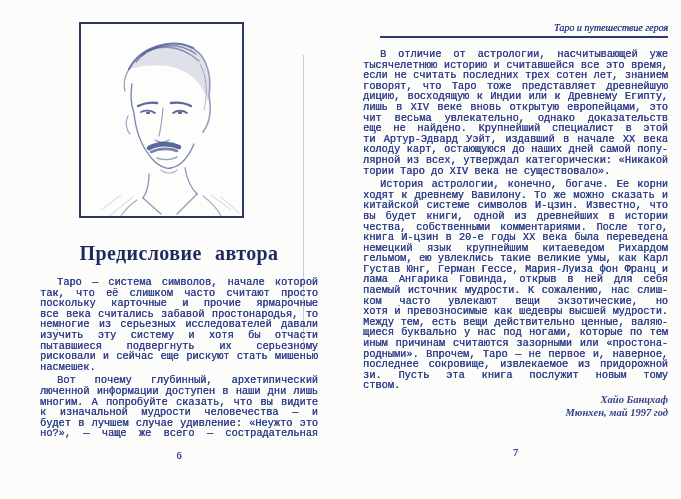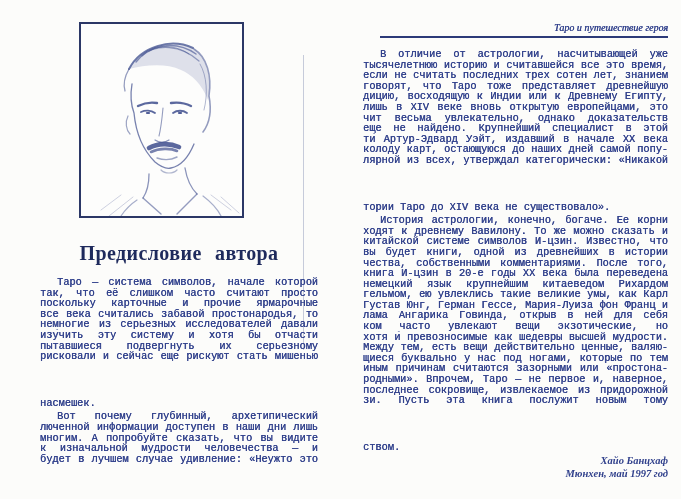--- a/index.html
+++ b/index.html
@@ -32,21 +32,21 @@
   }
   
   .body-text{margin-top:11px;font-family:Liberation Mono, monospace;}
   .para{margin:0 0 3px 0;}
   .tline{
     height:10.6px;line-height:10.6px;font-size:10.3px;overflow:hidden;
     text-align:justify;text-align-last:justify;
     text-shadow:.3px 0 0 currentColor;white-space:normal;
   }
   .para .tline:first-child{text-indent:17px;}
-  .para .tline:last-child{text-align-last:left;margin-top:36px;}
+  .para .tline:last-child{text-align-last:left;}
   
   .running-head{
     height:14px;line-height:14px;text-align:right;font-style:italic;
     font-size:10px;text-shadow:.3px 0 0 currentColor;
   }
   .header-rule{margin:1px 0 10px 17px;height:2px;background:var(--rule);}
   
   .signature{margin-top:3px;text-align:right;font-style:italic;font-weight:bold;}
   .signature div{font-size:10.5px;line-height:12.5px;font-style:italic;}
   
@@ -162,20 +162,21 @@
           <div class="tline">История астрологии, конечно, богаче. Ее корни вос-</div>
           <div class="tline">ходят к древнему Вавилону. То же можно сказать и о</div>
           <div class="tline">китайской системе символов И-цзин. Известно, что к</div>
           <div class="tline">вы будет книги, одной из древнейших в истории челове-</div>
           <div class="tline">чества, собственными комментариями. После того, как</div>
           <div class="tline">книга И-цзин в 20-е годы XX века была переведена на</div>
           <div class="tline">немецкий язык крупнейшим китаеведом Рихардом Виль-</div>
           <div class="tline">гельмом, ею увлеклись такие великие умы, как Карл</div>
           <div class="tline">Густав Юнг, Герман Гессе, Мария-Луиза фон Франц и</div>
           <div class="tline">лама Ангарика Говинда, открыв в ней для себя неисчер-</div>
+          <div class="tline">паемый источник мудрости. К сожалению, нас слиш-</div>
           <div class="tline">ком часто увлекают вещи экзотические, но неглубокие,</div>
           <div class="tline">хотя и превозносимые как шедевры высшей мудрости.</div>
           <div class="tline">Между тем, есть вещи действительно ценные, валяю-</div>
           <div class="tline">щиеся буквально у нас под ногами, которые по тем или</div>
           <div class="tline">иным причинам считаются зазорными или «простона-</div>
           <div class="tline">родными». Впрочем, Таро — не первое и, наверное, не</div>
           <div class="tline">последнее сокровище, извлекаемое из придорожной гря-</div>
           <div class="tline">зи. Пусть эта книга послужит новым тому доказатель-</div>
           <div class="tline">ством.</div>
         </div>

